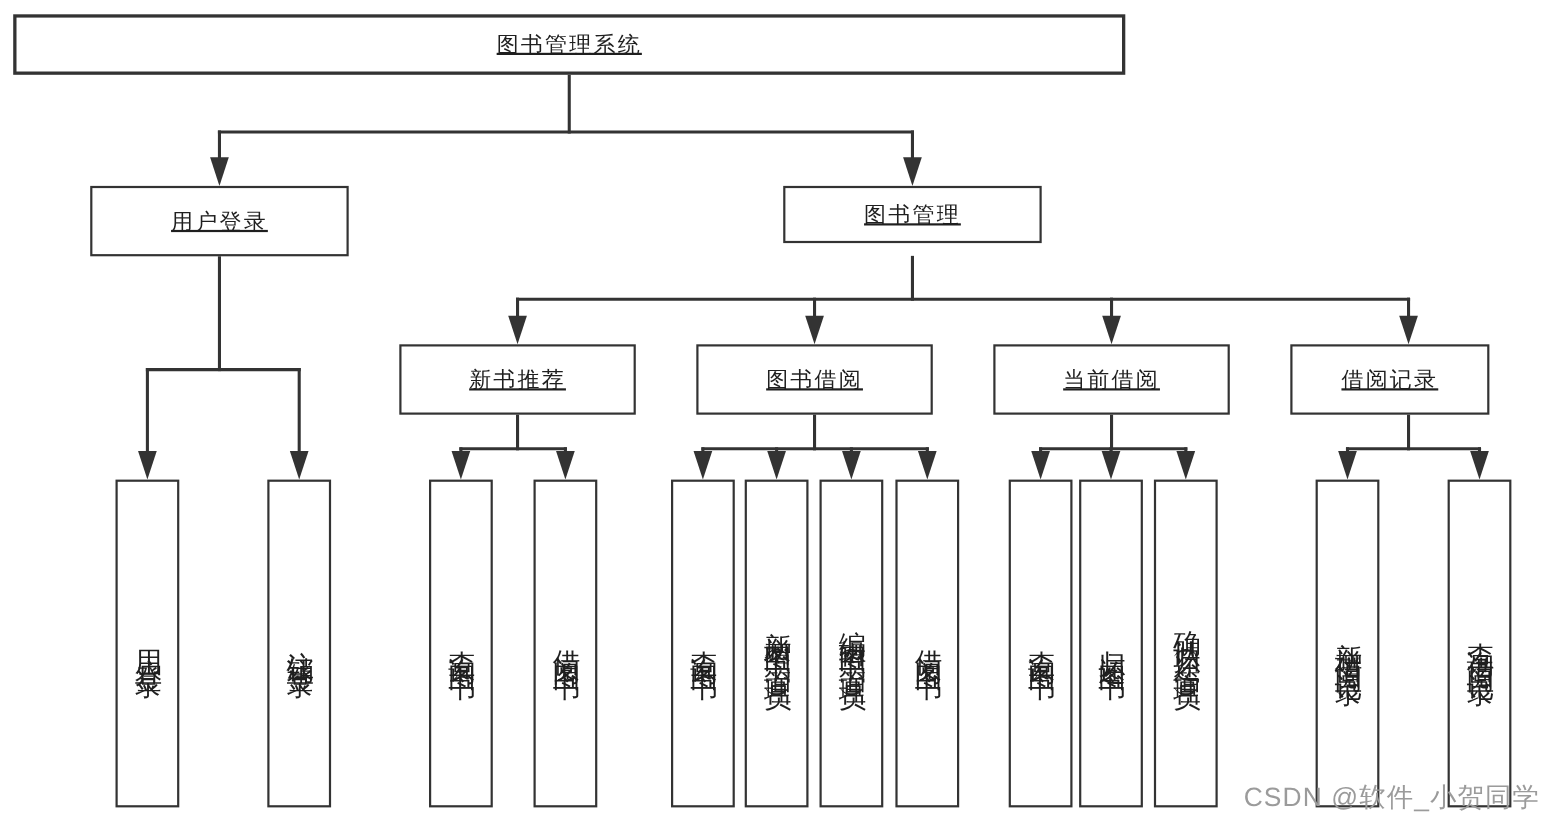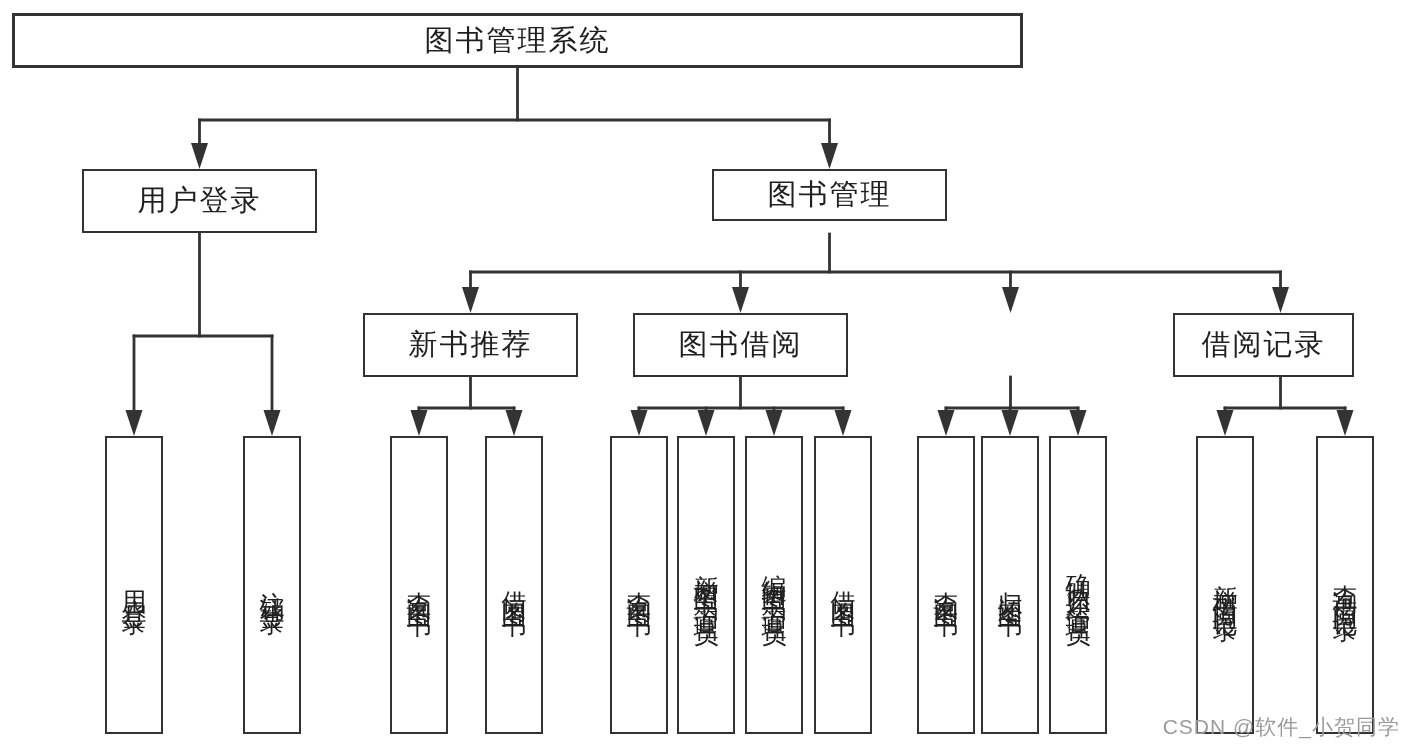--- a/index.html
+++ b/index.html
@@ -18,35 +18,36 @@
     position:absolute;
     box-sizing:border-box;
     background:var(--bg);
     border:2.5px solid var(--line-color);
     display:flex;align-items:center;justify-content:center;
     z-index:1;
     color:var(--text-color);
   }
   .box.root{border-width:3px;}
   .hbox .lbl{
-    font-size:29px;
+    font-size:20px;
     letter-spacing:2px;
     white-space:nowrap;
+    text-decoration:underline;
   }
   .vbox .lbl{
     writing-mode:vertical-rl;
     font-size:25px;
     letter-spacing:7px;
     line-height:1;
   }
   .watermark{
     position:absolute;
     right:5px;bottom:6px;
     z-index:2;
-    font-size:21px;
+    font-size:24px;
     color:var(--wm-color);
     letter-spacing:1px;
     white-space:nowrap;
   }
 </style>
 </head>
 <body>
 
 <div class="canvas">
 
@@ -136,20 +137,23 @@
   <div class="box hbox" style="left:712px;top:169px;width:235px;height:52px">
     <span class="lbl">图书管理</span>
   </div>
 
   <div class="box hbox" style="left:633px;top:313px;width:215px;height:64px">
     <span class="lbl">图书借阅</span>
   </div>
   <div class="box hbox" style="left:363px;top:313px;width:215px;height:64px">
     <span class="lbl">新书推荐</span>
   </div>
+  <div class="box hbox" style="left:903px;top:313px;width:215px;height:64px">
+    <span class="lbl">当前借阅</span>
+  </div>
   <div class="box hbox" style="left:1173px;top:313px;width:181px;height:64px">
     <span class="lbl">借阅记录</span>
   </div>
 
   <div class="box vbox" style="left:105px;top:436px;width:58px;height:298px">
     <span class="lbl">用户登录</span>
   </div>
   <div class="box vbox" style="left:243px;top:436px;width:58px;height:298px">
     <span class="lbl">注销登录</span>
   </div>

